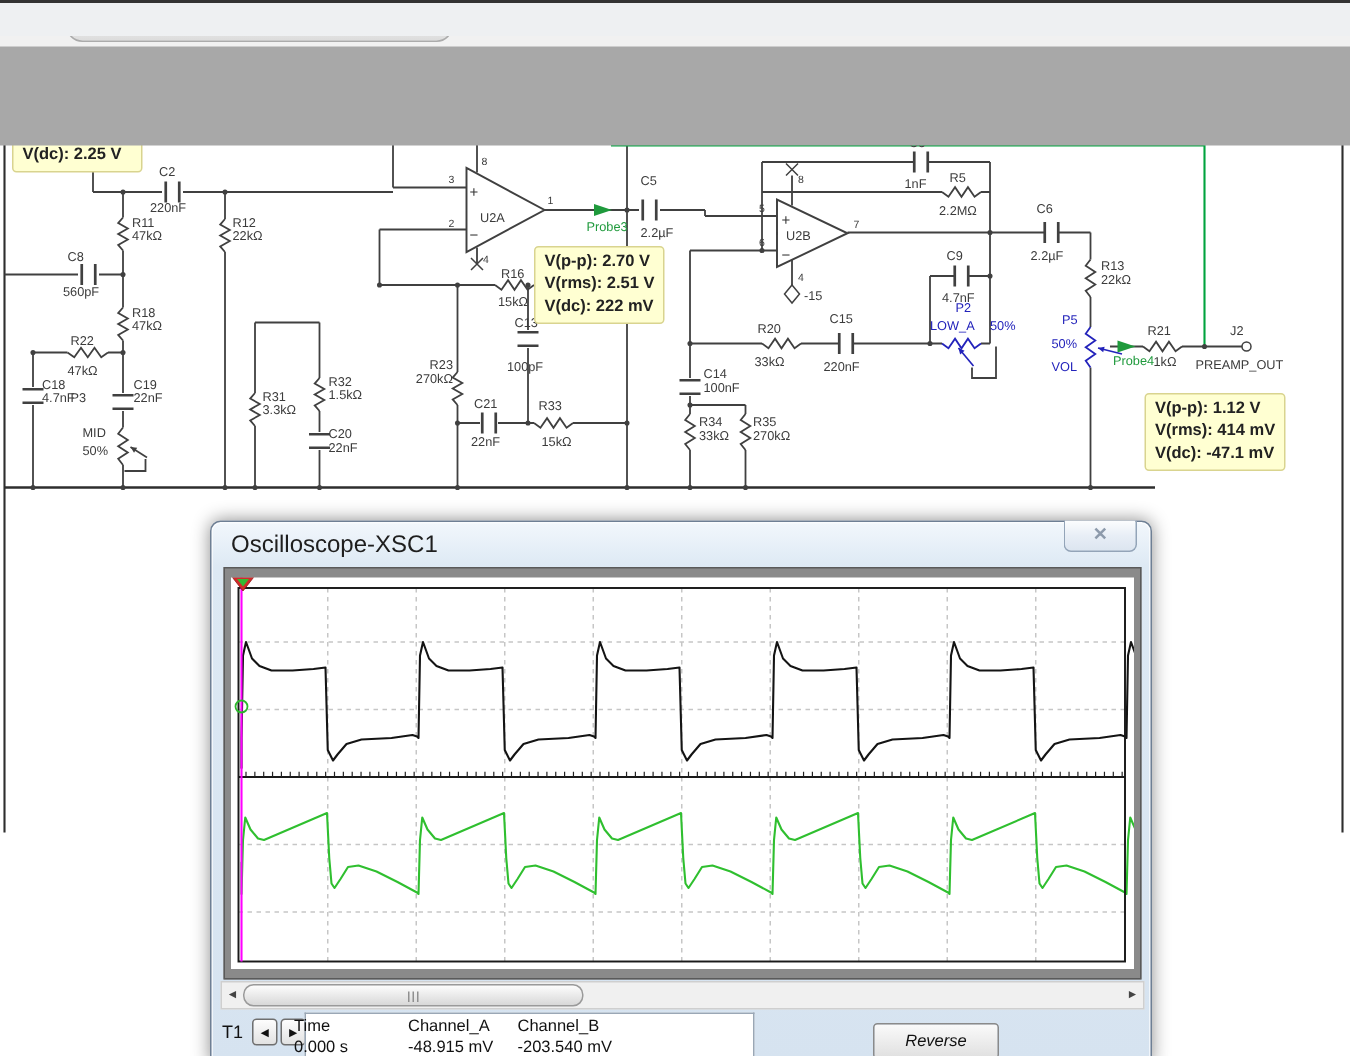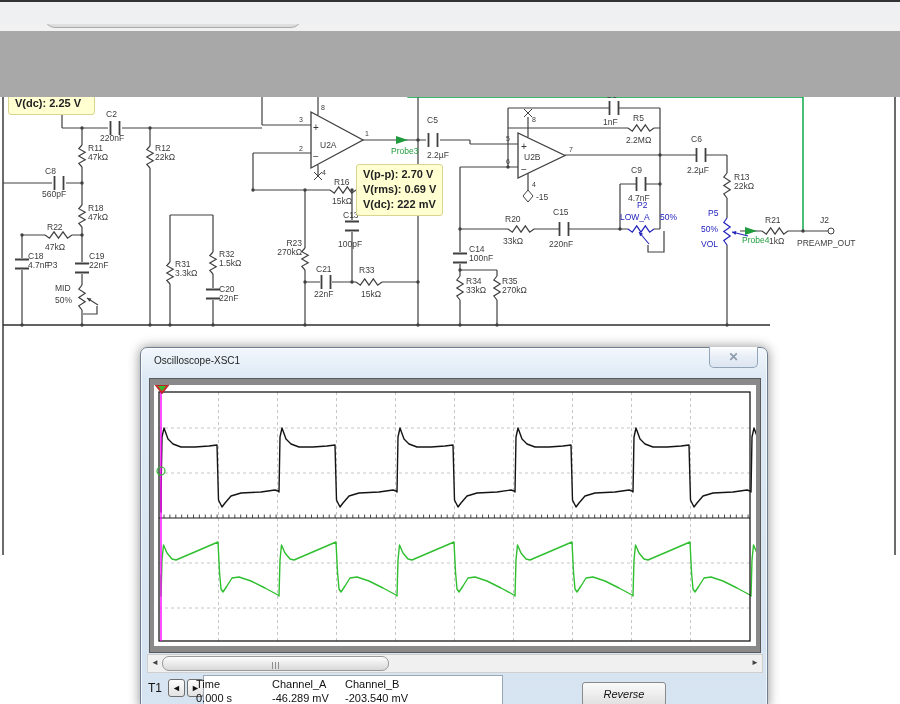--- a/index.html
+++ b/index.html
@@ -34,21 +34,21 @@
   .status-band{position:absolute;left:0;top:681;width:900px;height:23px;background:#eef0f2;
                border-top:1px solid #c6c6c6;z-index:3;}
   .bottom-edge{position:absolute;left:0;top:702;width:900px;height:2px;background:#333;z-index:8;}
 
   
   #scope-window{position:absolute;left:140px;top:347px;width:626px;height:360px;z-index:5;
     background:linear-gradient(180deg,#f2f7fc,#dde9f4 30px,#d6e3f0);
     border:1px solid #6e7f94;border-radius:7px 7px 0 0;
     box-shadow:0 0 12px rgba(0,0,0,.45), inset 0 0 0 1px rgba(255,255,255,.65);}
   .sw-titlebar{position:absolute;left:0;top:0;width:100%;height:28px;}
-  .sw-title{position:absolute;left:13px;top:7px;font-size:10px;color:#1e1e1e;}
+  .sw-title{position:absolute;left:13px;top:7px;font-size:16px;color:#1e1e1e;}
   .sw-close{position:absolute;right:9px;top:-1px;width:47px;height:20px;
     border:1px solid #93a4b8;border-top:none;border-radius:0 0 5px 5px;
     background:linear-gradient(#fcfdfe,#e8eef6 50%,#dce5f0);text-align:center;cursor:default;}
   .sw-close span{font-size:12px;font-weight:bold;color:#8d9aab;line-height:18px;}
   .sw-panel{position:absolute;left:8px;top:30px;width:610px;height:273px;background:#8a8a8a;
             border:1px solid #5a5a5a;}
   .sw-display{position:absolute;left:4px;top:6px;width:602px;height:261px;background:#fff;}
   .sw-scroll{position:absolute;left:6px;top:306px;width:614px;height:17px;background:#f0f0f0;
              border:1px solid #cfcfcf;}
   .sw-scroll .sarrow{position:absolute;top:3px;font-size:8px;color:#444;}
@@ -301,22 +301,27 @@
       </g>
   </svg>
 
   <div class="meas" style="left:8px;top:63px">
     <div>V(p-p): 10.3 V</div>
     <div>V(rms): 5.52 V</div>
     <div>V(dc): 2.25 V</div>
   </div>
   <div class="meas" style="left:356px;top:164px">
     <div>V(p-p): 2.70 V</div>
-    <div>V(rms): 0.69 V</div>
+    <div>V(rms): 2.51 V</div>
     <div>V(dc): 222 mV</div>
+  </div>
+  <div class="meas" style="left:763px;top:262px">
+    <div>V(p-p): 1.12 V</div>
+    <div>V(rms): 414 mV</div>
+    <div>V(dc): -47.1 mV</div>
   </div>
 
   <div class="gray-band"></div>
   <div class="app-scroll">
     <span class="arrow left">◄</span>
     <div class="app-thumb"></div>
     <span class="arrow right">►</span>
   </div>
   <div class="status-band"></div>
   <div class="bottom-edge"></div>
@@ -468,21 +473,21 @@
         <span>◄</span>
       </button>
       <button class="cbtn" style="left:46px">
         <span>►</span>
       </button>
       <div class="ro-panel">
         <div class="ro-h" style="left:-8px">Time</div>
         <div class="ro-h" style="left:68px">Channel_A</div>
         <div class="ro-h" style="left:141px">Channel_B</div>
         <div class="ro-v" style="left:-8px">0.000 s</div>
-        <div class="ro-v" style="left:68px">-46.289 mV</div>
+        <div class="ro-v" style="left:68px">-48.915 mV</div>
         <div class="ro-v" style="left:141px">-203.540 mV</div>
       </div>
       <button class="reverse">
         <span>Reverse</span>
       </button>
     </div>
   </div>
 
 </div>
 

